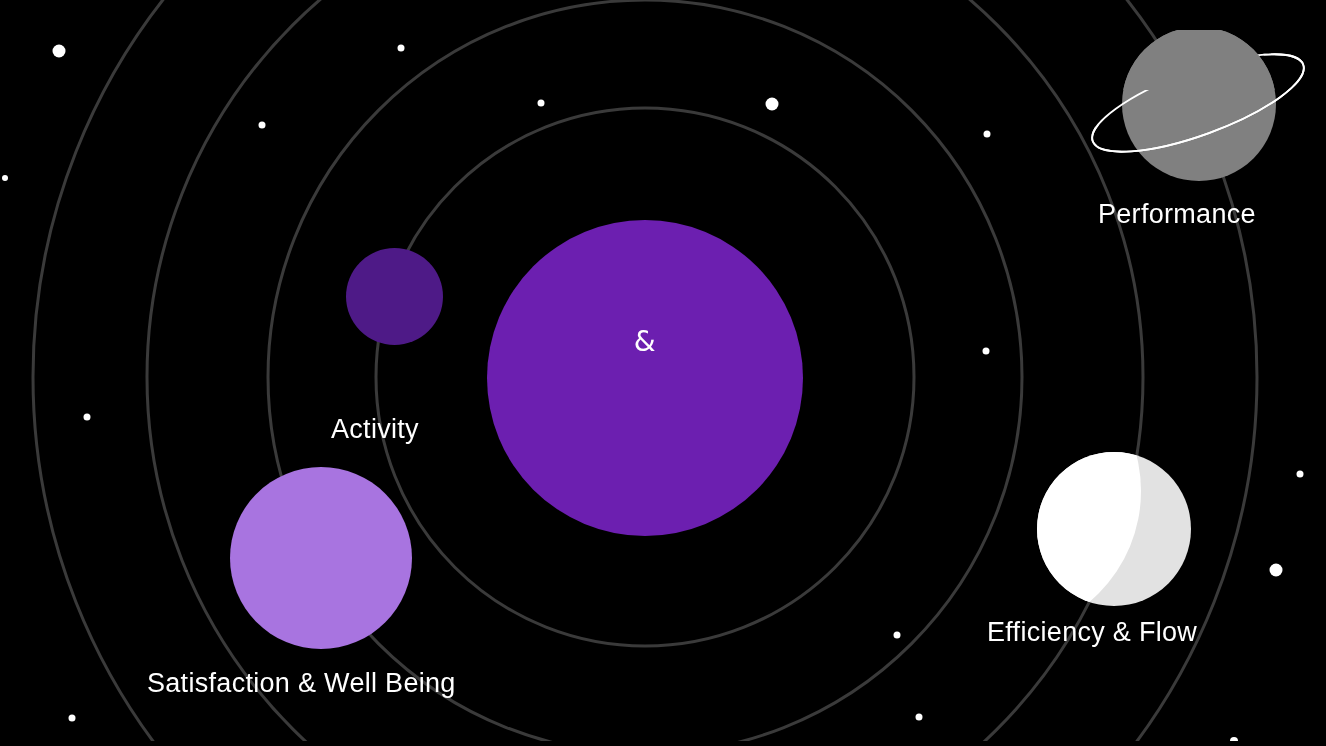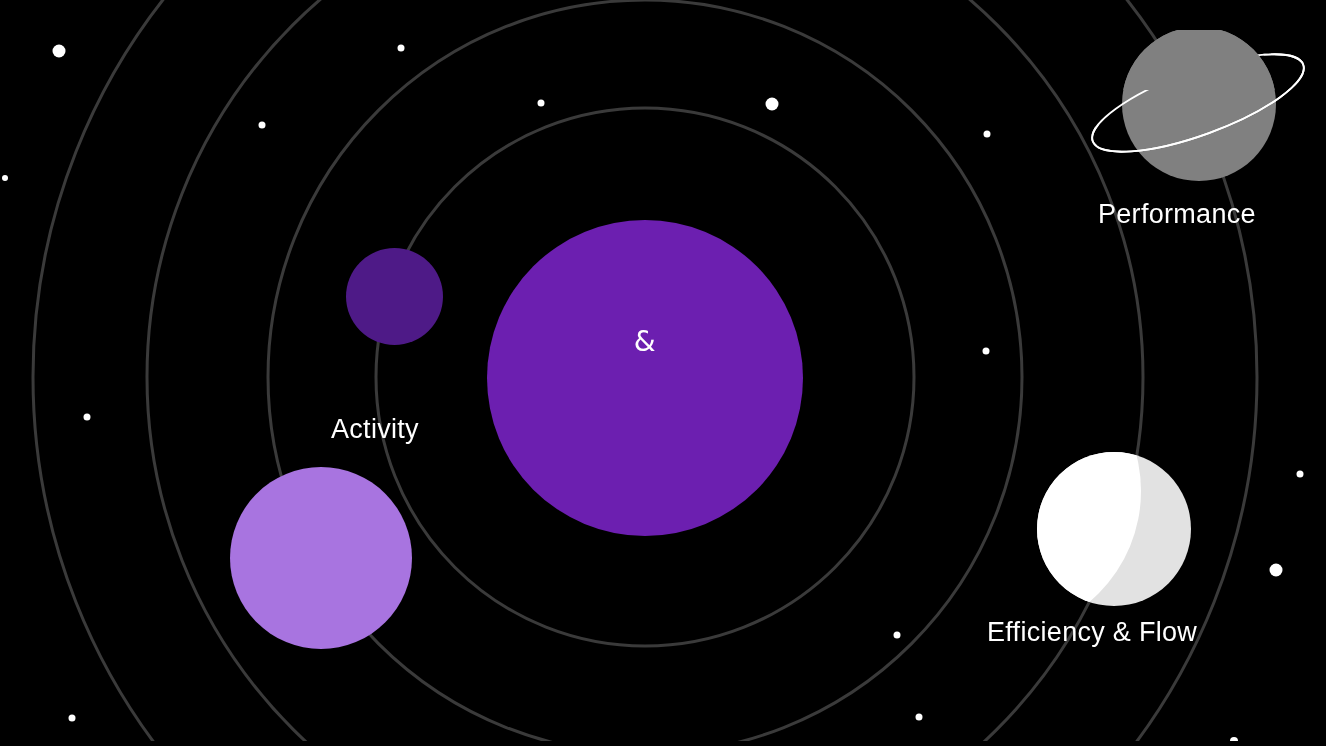--- a/index.html
+++ b/index.html
@@ -48,20 +48,21 @@
 
   <div class="planet" style="left:487px; top:220px; width:316px; height:316px; background:#6c1fb0;"></div>
   <div class="center-text" style="left:487px; top:323px; width:316px;">
     <div>&amp;</div>
   </div>
 
   <div class="planet" style="left:346px; top:248px; width:97px; height:97px; background:#4e1a87;"></div>
   <div class="label" style="left:331px; top:366px; font-size:27px;margin-top:48px;">Activity</div>
 
   <div class="planet" style="left:230px; top:467px; width:182px; height:182px; background:#a874e0;"></div>
+  <div class="label" style="left:147px; top:668px; font-size:27px;">Satisfaction &amp; Well Being</div>
 
   <svg style="position:absolute; left:1080px; top:30px;" width="240" height="170" viewBox="0 0 240 170">
     <circle cx="119" cy="74" r="77" fill="#808080"></circle>
     <ellipse cx="118" cy="73" rx="112" ry="32" transform="rotate(-20 118 73)" fill="none" stroke="#ffffff" stroke-width="1.8"></ellipse>
 
     <path d="M 42 74 A 77 77 0 0 1 196 74" fill="none"></path>
     <clipPath id="backclip">
         <rect x="0" y="0" width="240" height="60"></rect>
       </clipPath>
     <circle cx="119" cy="74" r="77" fill="#808080" clip-path="url(#backclip)"></circle>

